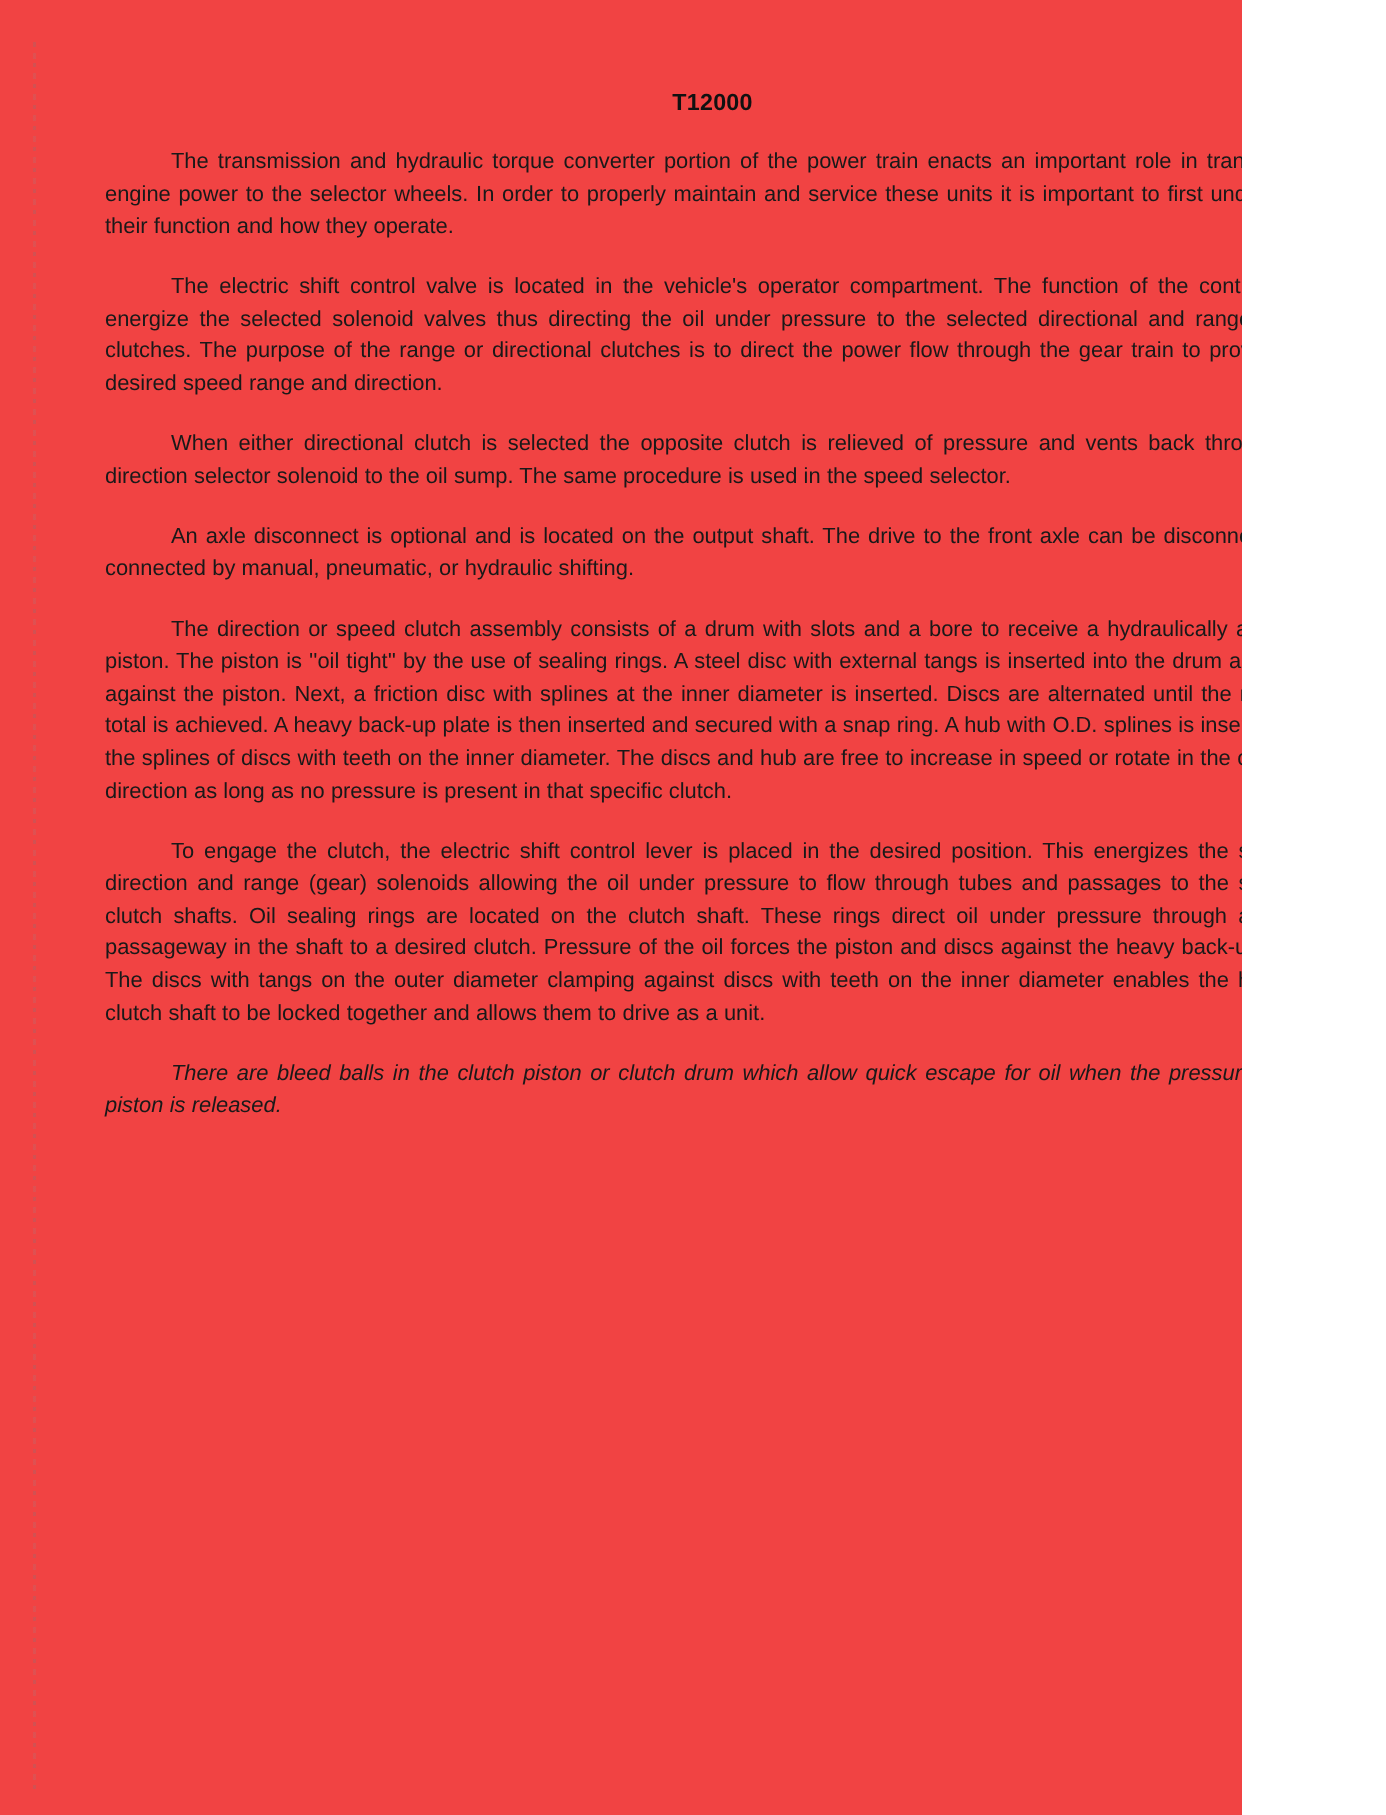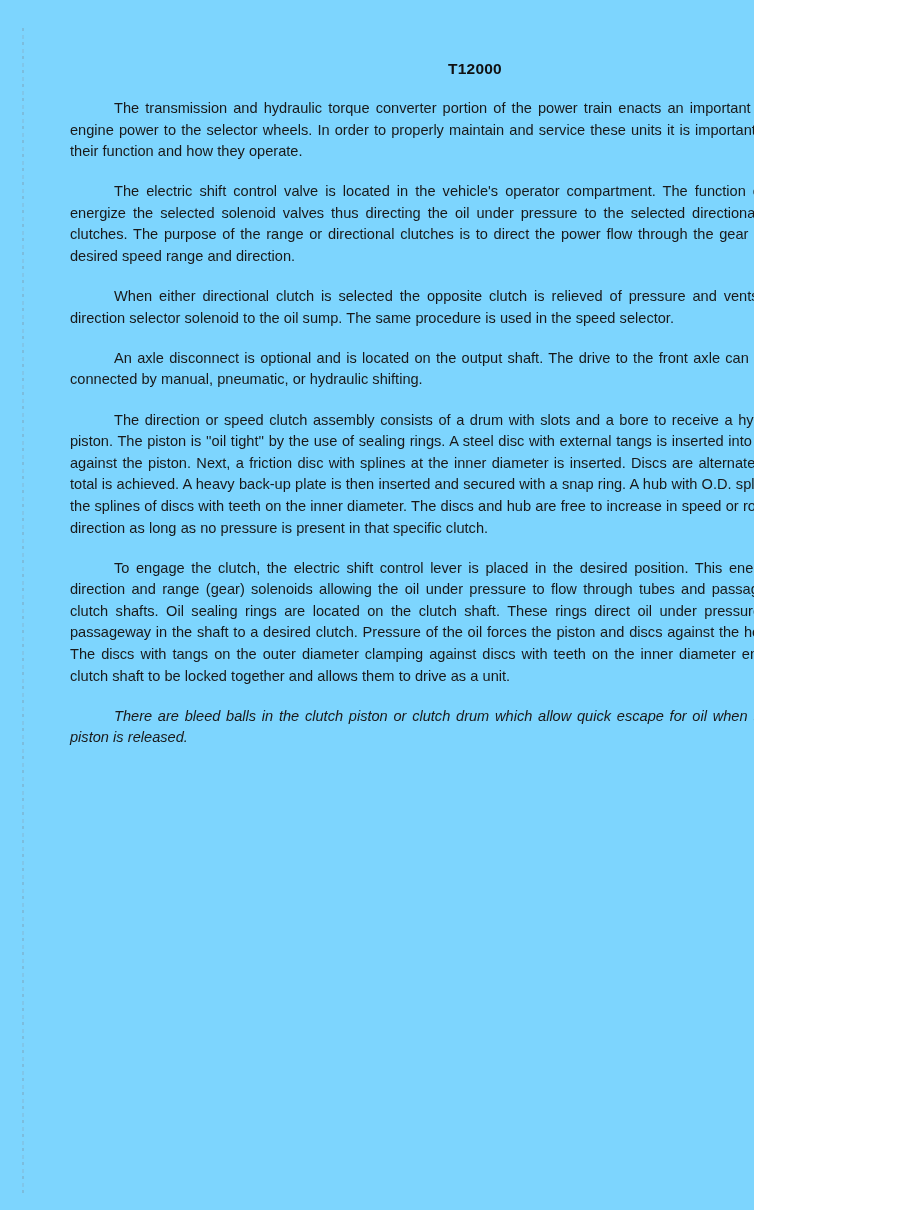--- a/index.html
+++ b/index.html
@@ -6,23 +6,23 @@
   html, body {
     margin: 0;
     padding: 0;
     background: #ffffff;
   }
   body {
     font-family: "Liberation Sans", sans-serif;
   }
   .page {
     position: relative;
-    width: 754px;
+    width: 828px;
     height: 1210px;
-    background: #7dd3fc;
+    background: #ef4444;
     overflow: hidden;
     box-sizing: border-box;
   }
   
   .scan-artifact {
     position: absolute;
     left: 22px;
     top: 28px;
     width: 2px;
     height: 1168px;

